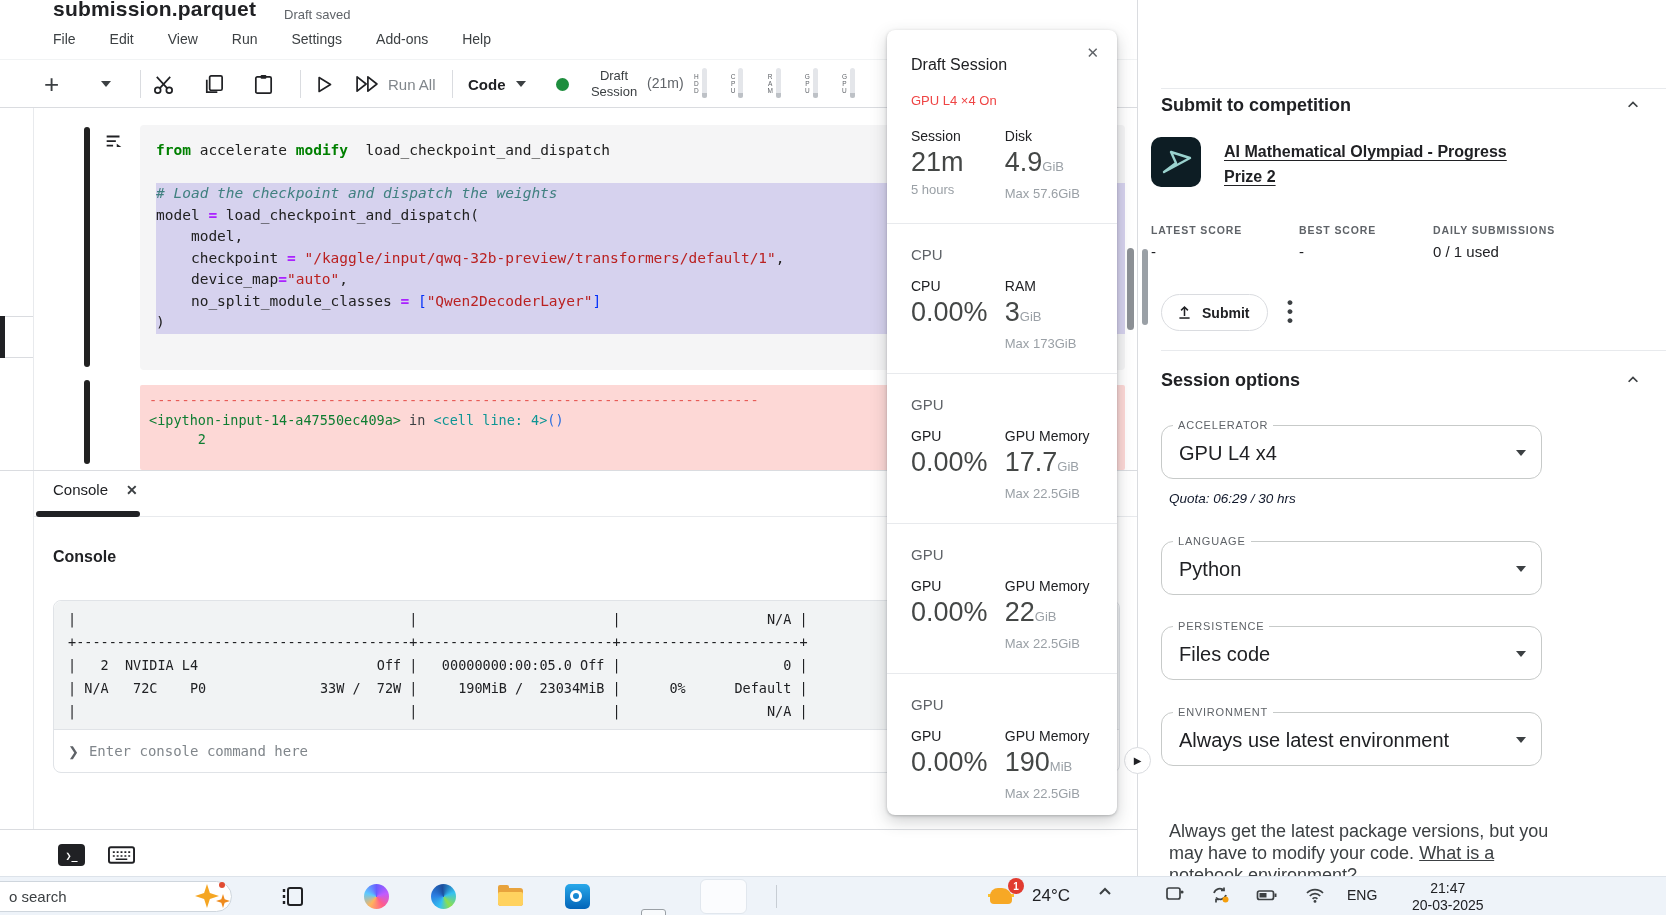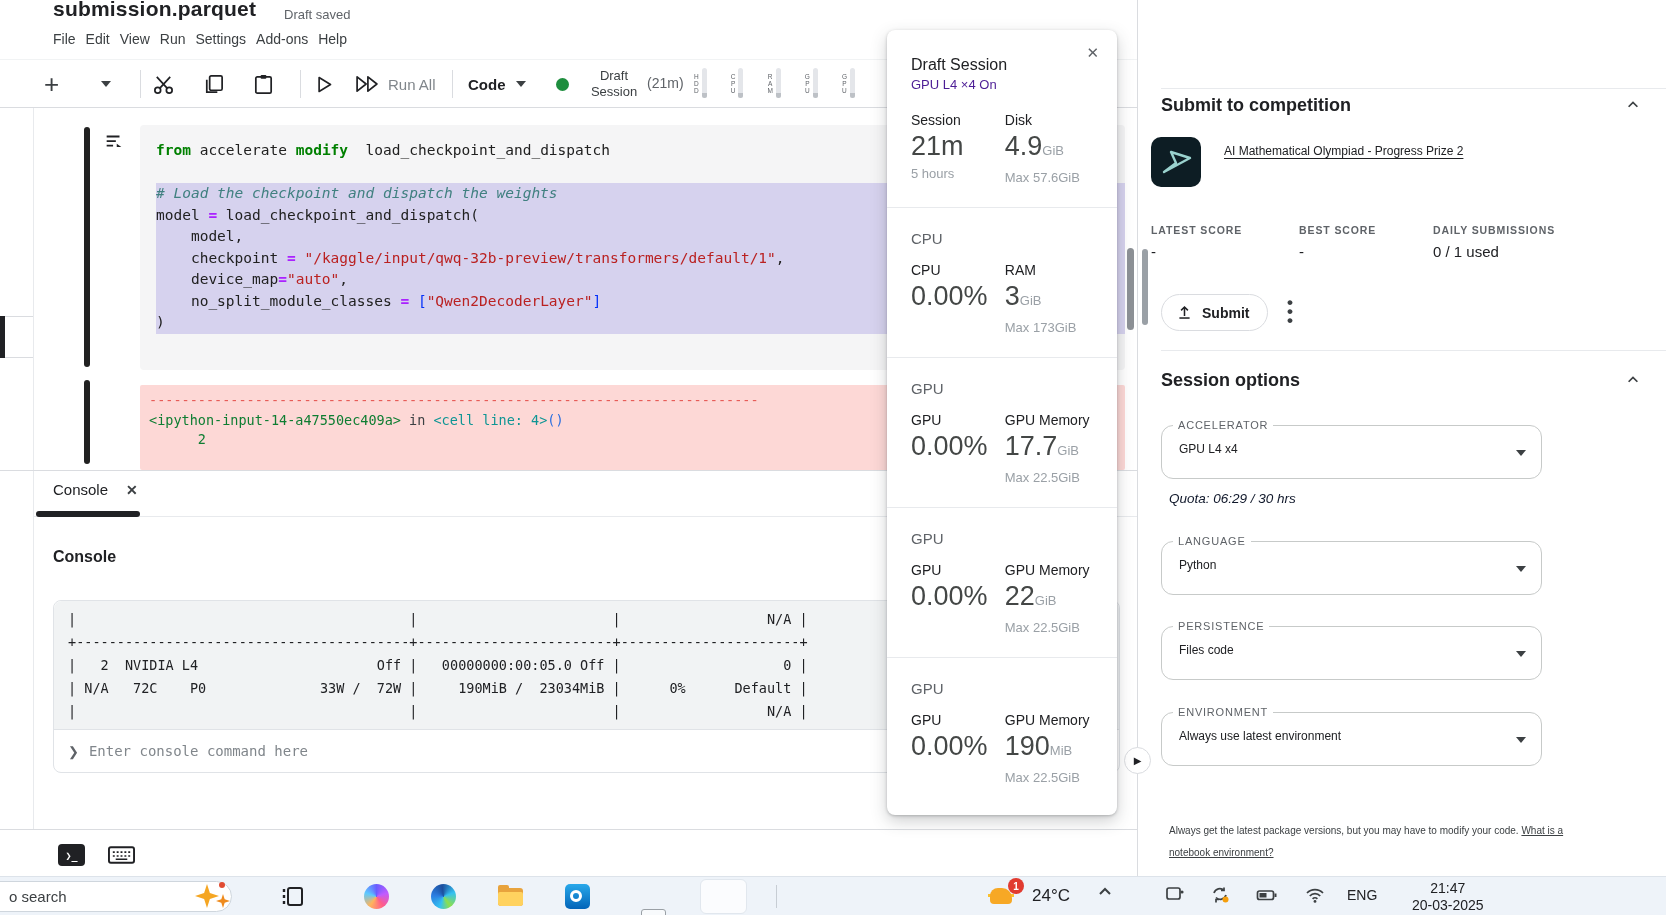--- a/index.html
+++ b/index.html
@@ -4,21 +4,21 @@
 <style>
   * { margin:0; padding:0; box-sizing:border-box; }
   html,body { width:1666px; height:915px; overflow:hidden; background:#fff;
     font-family:"Liberation Sans", sans-serif; color:#202124; }
   .abs { position:absolute; }
   #stage { position:relative; width:1666px; height:915px; }
 
   
   #nb-title { left:53px; top:-3px; font-size:21px; font-weight:700; letter-spacing:.2px; }
   #draft-saved { left:284px; top:7px; font-size:13px; color:#5f6368; }
-  #menu-row { left:53px; top:31px; display:flex; gap:10px; font-size:14px; color:#3c4043; }
+  #menu-row { left:53px; top:31px; display:flex; gap:34px; font-size:14px; color:#3c4043; }
   .m-item { cursor:default; }
 
   #share-btn { left:1268px; top:10px; display:flex; align-items:center; gap:8px;
     font-size:15px; font-weight:700; color:#202124; }
   #save-pill { left:1368px; top:4px; width:194px; height:37px; background:#202124;
     border-radius:19px; display:flex; align-items:center; color:#fff; }
   #save-pill .sv-label { font-size:15px; font-weight:700; margin-left:8px; }
   #save-pill .sv-div { width:1px; height:37px; background:#6b6e71; margin-left:14px; }
   #save-pill .sv-count { font-size:15px; font-weight:700; margin-left:16px; }
 
@@ -91,21 +91,21 @@
   #term-btn { left:58px; top:844px; width:27px; height:22px; background:#202124; border-radius:4px;
     color:#fff; font-family:"DejaVu Sans Mono", monospace; font-size:10px; font-weight:bold;
     display:flex; align-items:center; justify-content:center; }
 
   
   #popup { left:887px; top:30px; width:230px; height:785px; background:#fff; border-radius:8px;
     box-shadow:0 1px 3px rgba(60,64,67,.3), 0 6px 16px rgba(60,64,67,.25);
     z-index:40; overflow:hidden; padding:26px 24px 0; }
   #popup-close { position:absolute; right:18px; top:14px; font-size:15px; color:#5f6368; }
   .p-title { font-size:16px; color:#202124; }
-  .p-sub { font-size:13px; color:#4c1d95; margin-top:3px; }
+  .p-sub { font-size:13px; color:#ef4444; margin-top:19px; }
   .p-stats { display:flex; margin-top:20px; }
   .p-col1 { width:101px; }
   .p-col2 { width:95px; }
   .p-lab { font-size:14px; color:#202124; line-height:16px; }
   .p-val { font-size:27px; color:#444746; margin-top:3px; line-height:31px; }
   .p-unit { font-size:13px; color:#9aa0a6; }
   .p-max, .p-sub2 { font-size:13px; color:#9aa0a6; margin-top:4px; }
   .p-div { height:1px; background:#e8eaed; margin:22px -24px 0; }
   .p-sech { font-size:15px; color:#5f6368; margin-top:22px; }
   .p-row { display:flex; margin-top:15px; }
@@ -113,42 +113,42 @@
   #nb-scroll-thumb { left:1127px; top:248px; width:7px; height:82px; background:#8d9196;
     border-radius:4px; z-index:30; }
 
   
   #panel { left:1137px; top:0; width:529px; height:876px; background:#fff;
     border-left:1px solid #dadce0; z-index:10; }
   .pn { position:absolute; }
   #panel-top-div { left:23px; top:88px; width:506px; height:1px; background:#e8eaed; }
   .pn-h { font-size:18px; font-weight:700; color:#202124; }
   #comp-icon { left:13px; top:137px; width:50px; height:50px; background:#0d1d24; border-radius:10px; }
-  #comp-link { left:86px; top:139px; width:310px; font-size:12px; line-height:25px;
-    color:#202124; text-decoration:underline; text-underline-offset:3px; }
+  #comp-link { left:86px; top:139px; width:310px; font-size:16px; line-height:25px;
+    color:#202124; text-decoration:underline; text-underline-offset:3px;font-weight:bold; }
   #stats-row { left:13px; top:224px; width:470px; display:flex; }
   .stat { }
   .stat .s-lab { font-size:10.5px; font-weight:700; letter-spacing:.9px; color:#5f6368; }
   .stat .s-val { font-size:15px; color:#202124; margin-top:7px; }
   #submit-btn { left:23px; top:294px; height:37px; border:1px solid #dadce0; border-radius:19px;
     display:flex; align-items:center; gap:9px; padding:0 18px 0 14px; background:#fff;
     font-size:14px; font-weight:700; color:#202124; }
   #kebab { left:146px; top:298px; font-size:17px; font-weight:700; color:#3c4043; letter-spacing:0;
     line-height:9px; text-align:center; width:12px; }
   #panel-div2 { left:23px; top:350px; width:506px; height:1px; background:#e8eaed; }
   .chev-up { width:14px; height:14px; }
   .field { position:absolute; left:23px; width:381px; height:54px; border:1px solid #c7cac9;
     border-radius:12px; background:#fff; }
   .field .f-lab { position:absolute; top:-7px; left:11px; background:#fff; padding:0 5px;
     font-size:11px; letter-spacing:.8px; color:#5f6368; }
-  .field .f-val { position:absolute; left:17px; top:16px; font-size:12px; color:#202124; }
+  .field .f-val { position:absolute; left:17px; top:16px; font-size:20px; color:#202124; }
   .field .f-caret { position:absolute; right:15px; top:24px; width:0; height:0;
     border-left:5px solid transparent; border-right:5px solid transparent; border-top:6px solid #3c4043; }
   #quota { left:31px; top:491px; font-size:13.5px; color:#0f172a;font-style:italic; }
-  #env-note { left:31px; top:820px; width:402px; font-size:10px; line-height:22px; color:#3c4043; }
+  #env-note { left:31px; top:820px; width:402px; font-size:18px; line-height:22px; color:#3c4043; }
   #env-note a { color:#3c4043; }
   #collapse-btn { left:-14px; top:747px; width:27px; height:27px; border-radius:50%;
     border:1px solid #dadce0; background:#fff; display:flex; align-items:center;
     justify-content:center; font-size:10px; color:#202124; z-index:45; }
   #panel-scroll-thumb { left:4px; top:249px; width:6px; height:76px; background:#9aa0a6; border-radius:3px; }
 
   
   #taskbar { left:0; top:876px; width:1666px; height:39px; background:#eef3f9;
     border-top:1px solid #dde3ea; z-index:60; }
   #search-box { left:-30px; top:4px; width:262px; height:31px; background:#fff;

